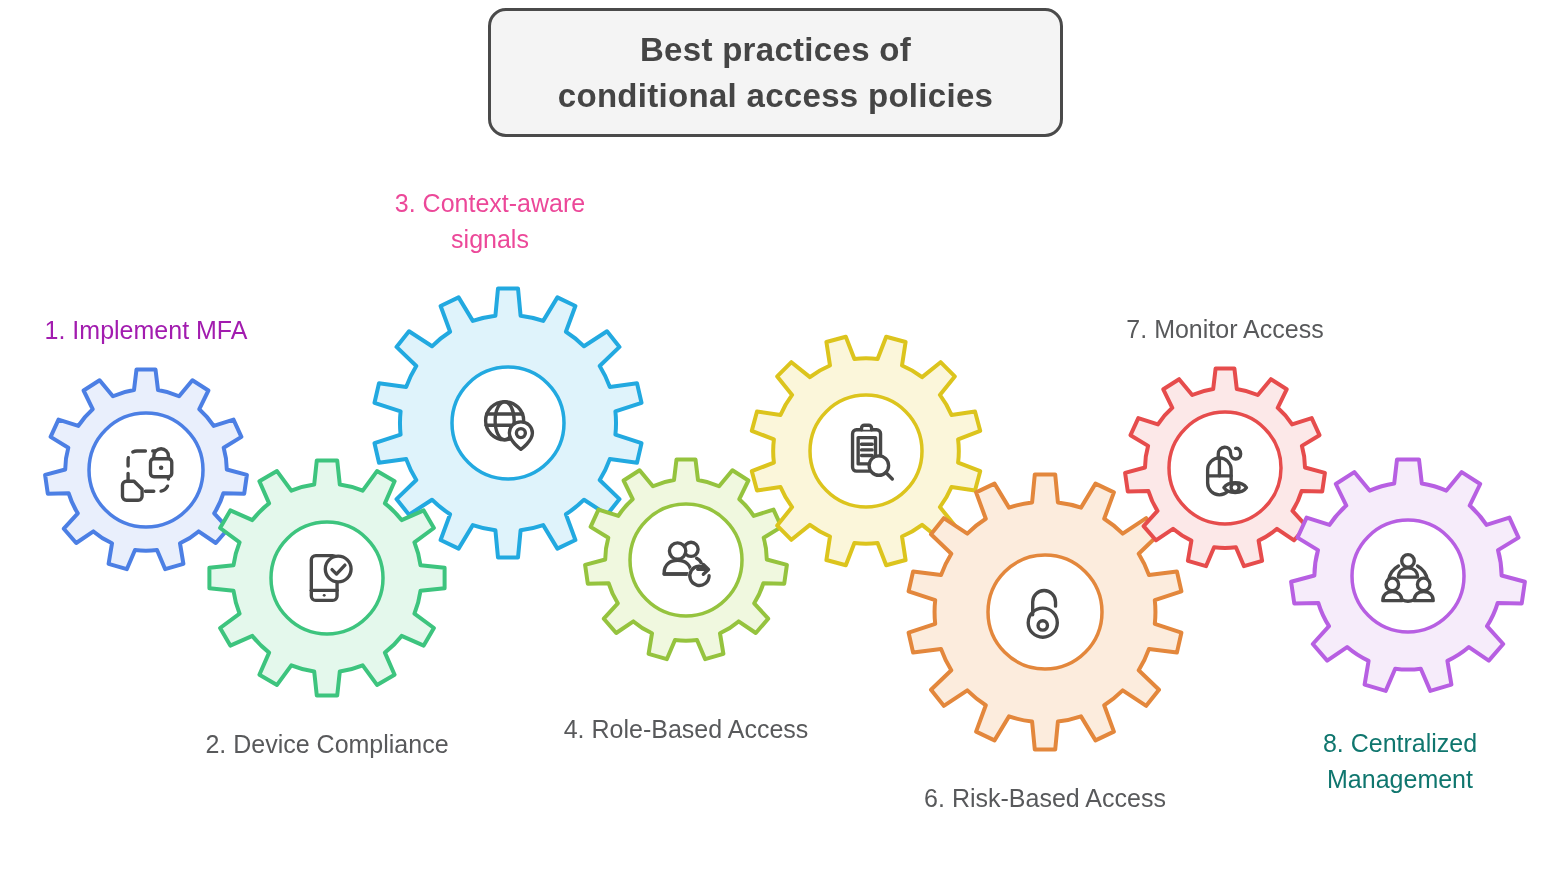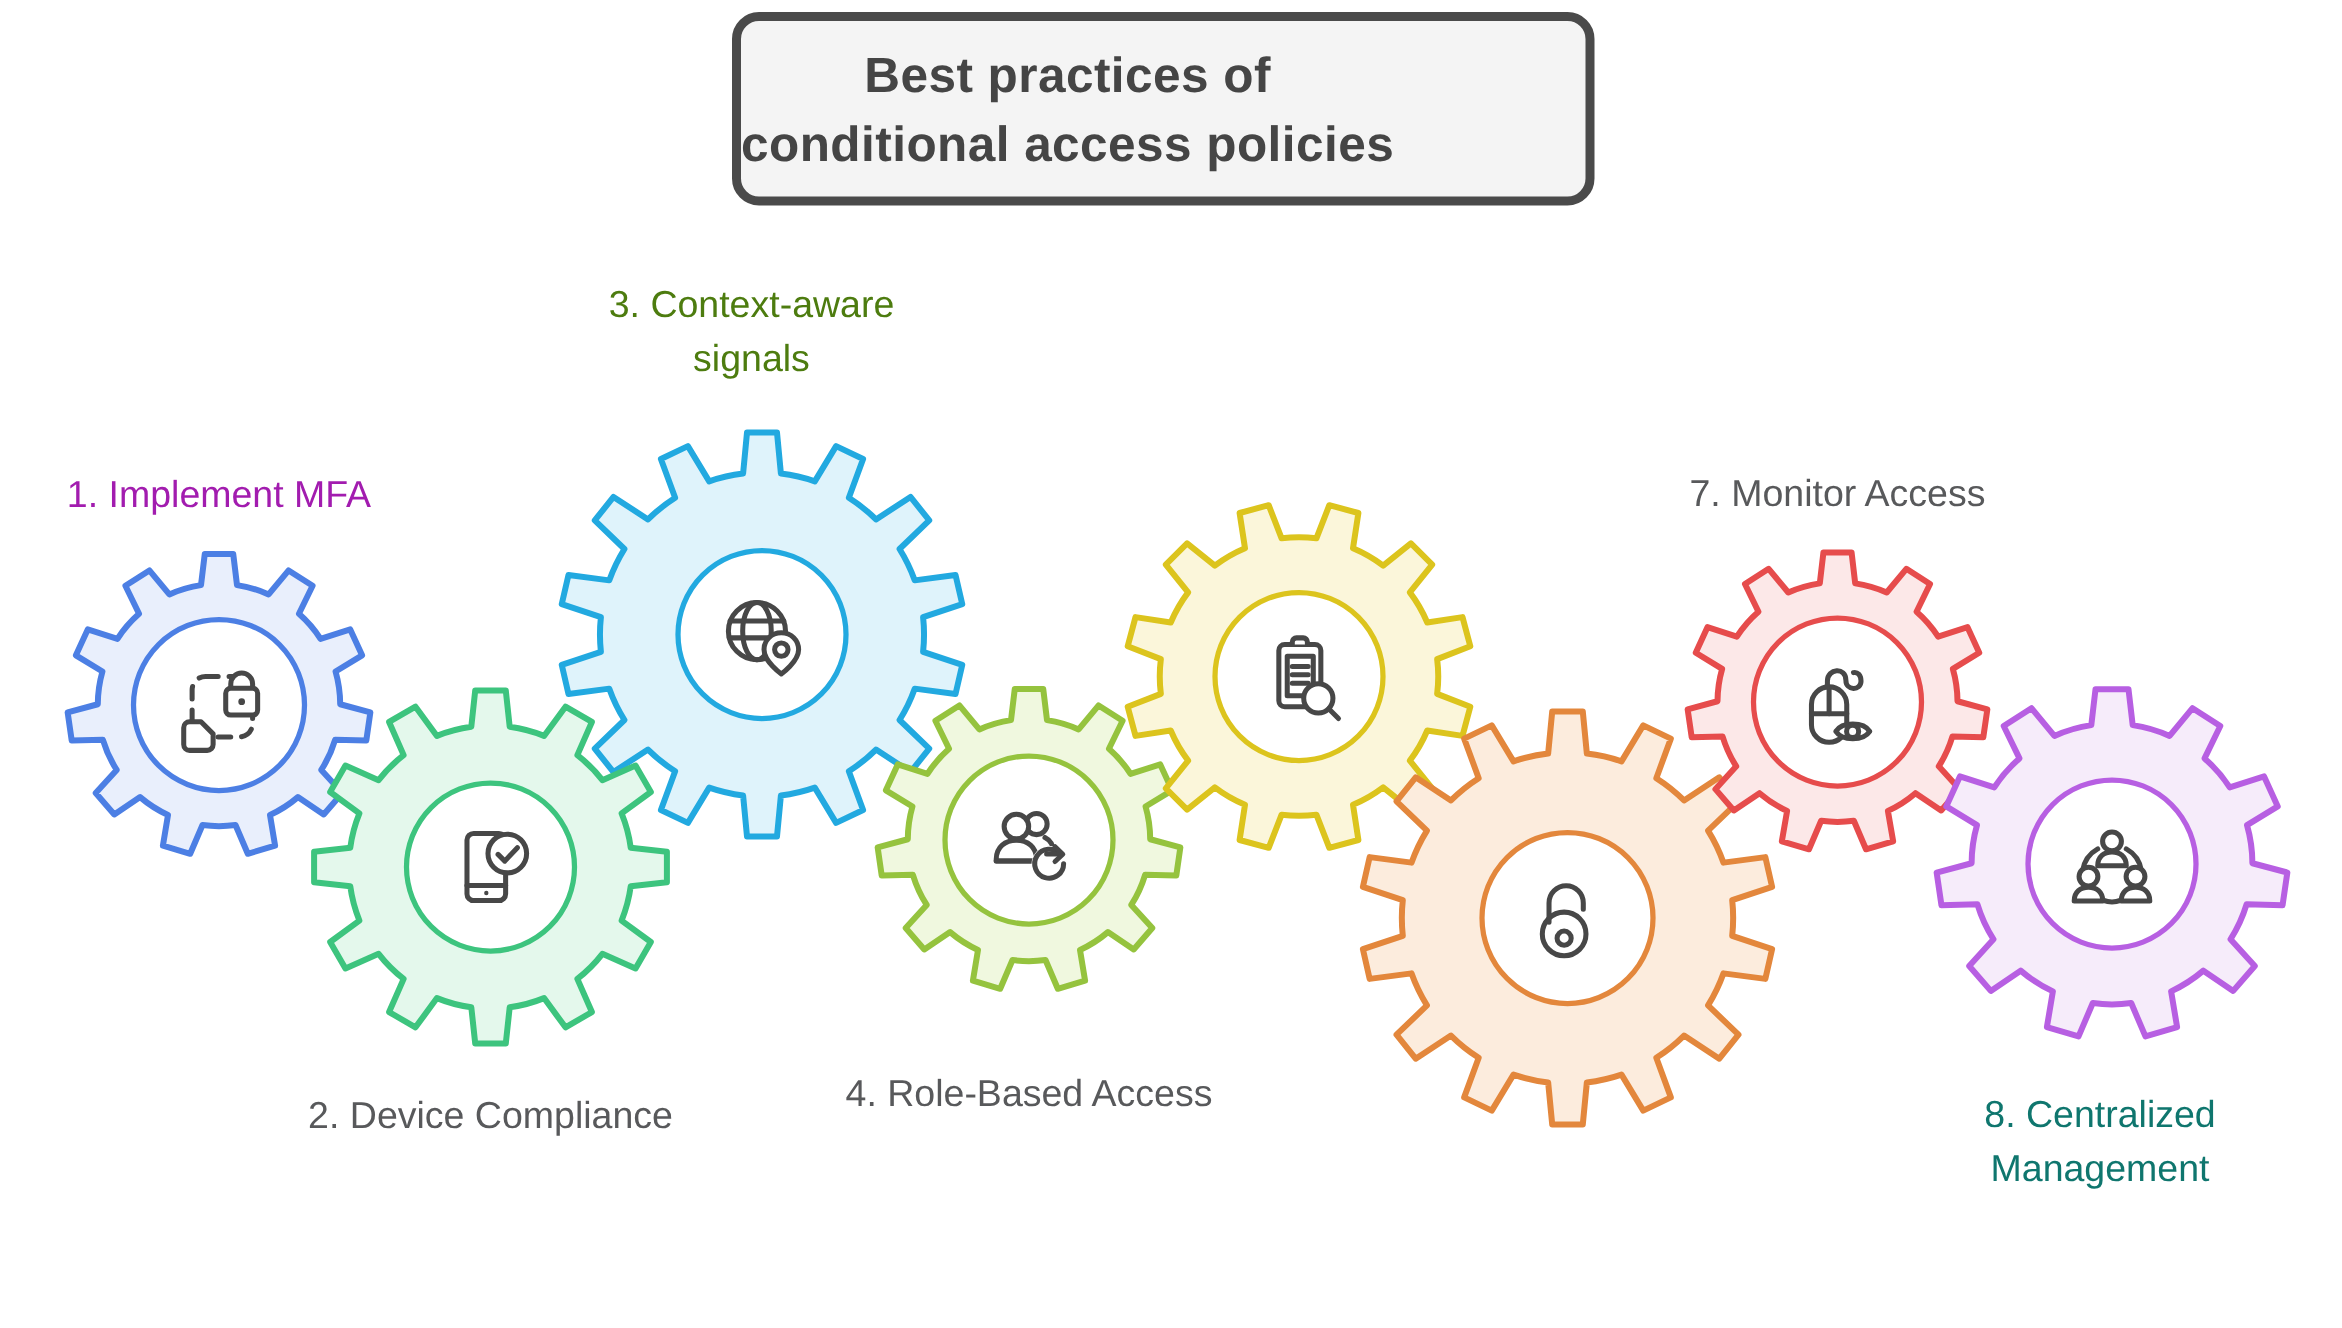--- a/index.html
+++ b/index.html
@@ -2,22 +2,22 @@
 <html><head>
 <meta charset="utf-8">
 <style>
   html,body { margin:0; padding:0; background:#ffffff; }
   .canvas {
     position:relative; width:1561px; height:885px; overflow:hidden;
     background:#ffffff; font-family:"Liberation Sans", sans-serif;
   }
   .title-box {
     position:absolute; left:488px; top:8px; width:575px; height:129px;
-    box-sizing:border-box; background:#f4f4f4; border:6px solid #a3a3a3;
-    border-radius:18px; display:flex; align-items:center; 
+    box-sizing:border-box; background:#f4f4f4; border:3px solid #a3a3a3;
+    border-radius:18px; display:flex; align-items:center; justify-content:center;
   }
   .title-text {
     font-weight:bold; font-size:33px; line-height:1.38; color:#454545;
     text-align:center; white-space:pre-line; letter-spacing:0.3px;
   }
   .gear-unit { position:absolute; width:300px; height:300px; }
   .gear-unit svg { display:block; width:300px; height:300px; }
   .gear-body { stroke-width:4; stroke-linejoin:round; }
   .gear-hub  { fill:#ffffff; stroke-width:3.5; }
   .gear-icon { stroke-width:3; fill:none; stroke-linecap:round; stroke-linejoin:round; }
@@ -155,20 +155,21 @@
         <circle cx="18" cy="39.5" r="5.6" fill="#ffffff"></circle>
         <path d="M9.5,54 c0,-5.4 3.8,-8.2 8.5,-8.2 c4.7,0 8.5,2.8 8.5,8.2 z" fill="#ffffff"></path>
         <circle cx="46" cy="39.5" r="5.6" fill="#ffffff"></circle>
         <path d="M37.5,54 c0,-5.4 3.8,-8.2 8.5,-8.2 c4.7,0 8.5,2.8 8.5,8.2 z" fill="#ffffff"></path>
       </g>
     </svg>
   </div>
 
   <div class="gear-label" style="left: 146px; top: 312px; color: #a21caf;">1. Implement MFA</div>
   <div class="gear-label" style="left: 327px; top: 726px; color: rgb(88, 89, 91);">2. Device Compliance</div>
-  <div class="gear-label" style="left: 501px; top: 185px; color: #4d7c0f;">3. Context-aware
+  <div class="gear-label" style="left: 490px; top: 185px; color: #ec4899;">3. Context-aware
 signals</div>
   <div class="gear-label" style="left: 686px; top: 689px; color: rgb(88, 89, 91); margin-top: 22px;">4. Role-Based Access</div>
+  <div class="gear-label" style="left: 1045px; top: 780px; color: rgb(88, 89, 91);">6. Risk-Based Access</div>
   <div class="gear-label" style="left: 1225px; top: 311px; color: rgb(88, 89, 91);">7. Monitor Access</div>
   <div class="gear-label" style="left: 1400px; top: 725px; color: #0f766e;">8. Centralized
 Management</div>
 
 </div>
 
 </body></html>

